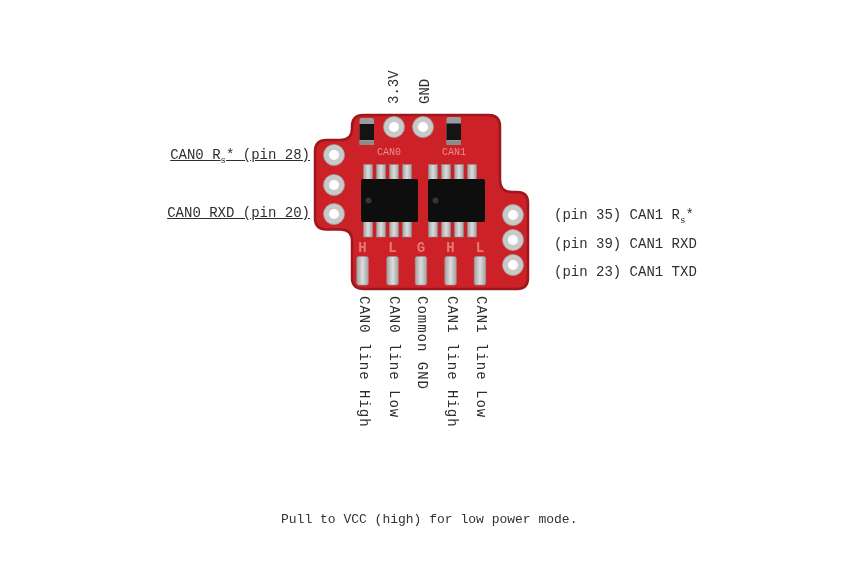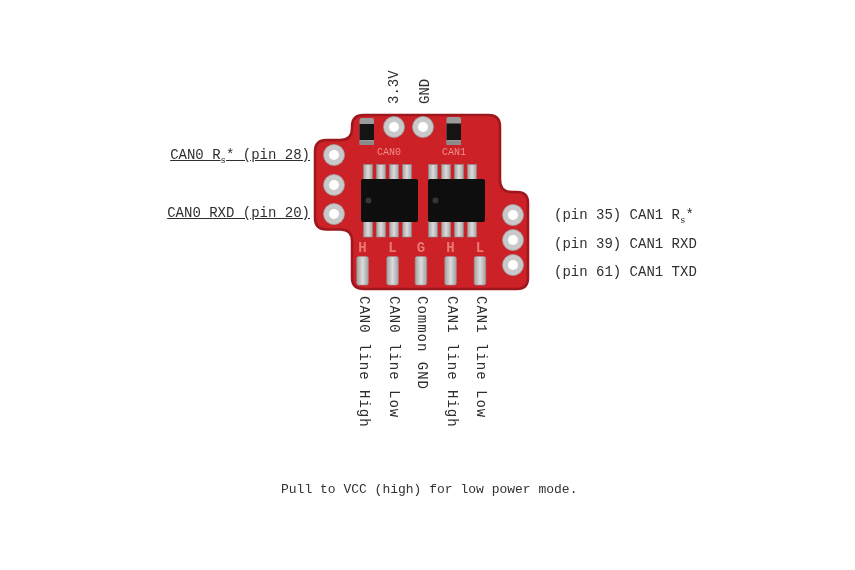--- a/index.html
+++ b/index.html
@@ -147,23 +147,23 @@
   </svg>
 
   <div class="vlabel up" style="left:394px;top:104px">3.3V</div>
   <div class="vlabel up" style="left:425px;top:104px">GND</div>
 
   <div class="pin-label left" style="top:148px"><span>CAN0 R</span><sub>s</sub><span>* (pin 28)</span></div>
   <div class="pin-label left" style="top:206px"><span>CAN0 RXD (pin 20)</span><sub></sub><span></span></div>
 
   <div class="pin-label right" style="top:208px"><span>(pin 35) CAN1 R</span><sub>s</sub><span>*</span></div>
   <div class="pin-label right" style="top:237px"><span>(pin 39) CAN1 RXD</span><sub></sub><span></span></div>
-  <div class="pin-label right" style="top:265px"><span>(pin 61) CAN1 TXD</span><sub></sub><span></span></div>
+  <div class="pin-label right" style="top:265px"><span>(pin 23) CAN1 TXD</span><sub></sub><span></span></div>
 
   <div class="vlabel down" style="left:362.5px;top:296px">CAN0 line High</div>
   <div class="vlabel down" style="left:392.5px;top:296px">CAN0 line Low</div>
   <div class="vlabel down" style="left:421px;top:296px">Common GND</div>
   <div class="vlabel down" style="left:450.5px;top:296px">CAN1 line High</div>
   <div class="vlabel down" style="left:480px;top:296px">CAN1 line Low</div>
 
-  <div class="note-line" style="left:281px;top:482px">Pull to VCC (high) for low power mode.</div>
+  <div class="note-line" style="left:281px;top:512px">Pull to VCC (high) for low power mode.</div>
 
 </div>
 
 </body></html>

